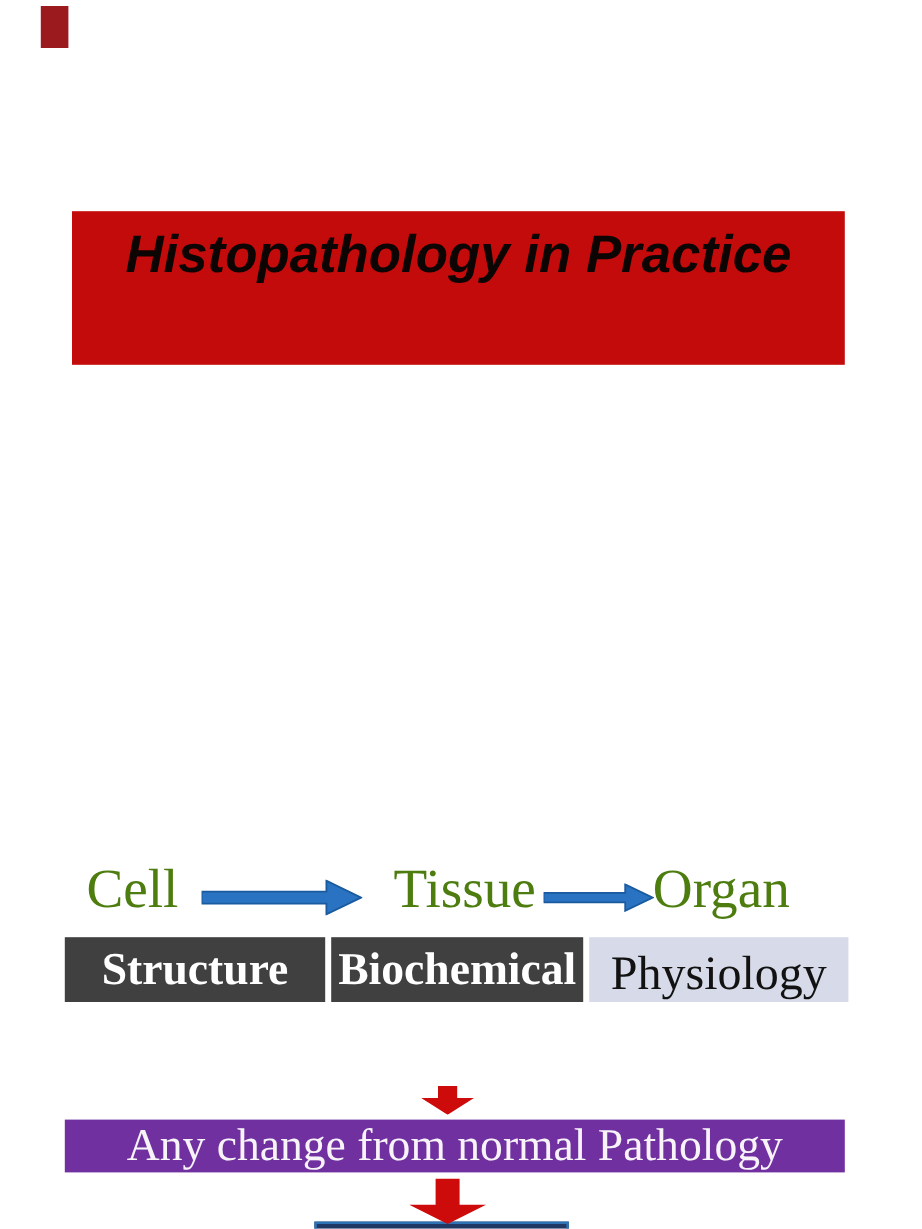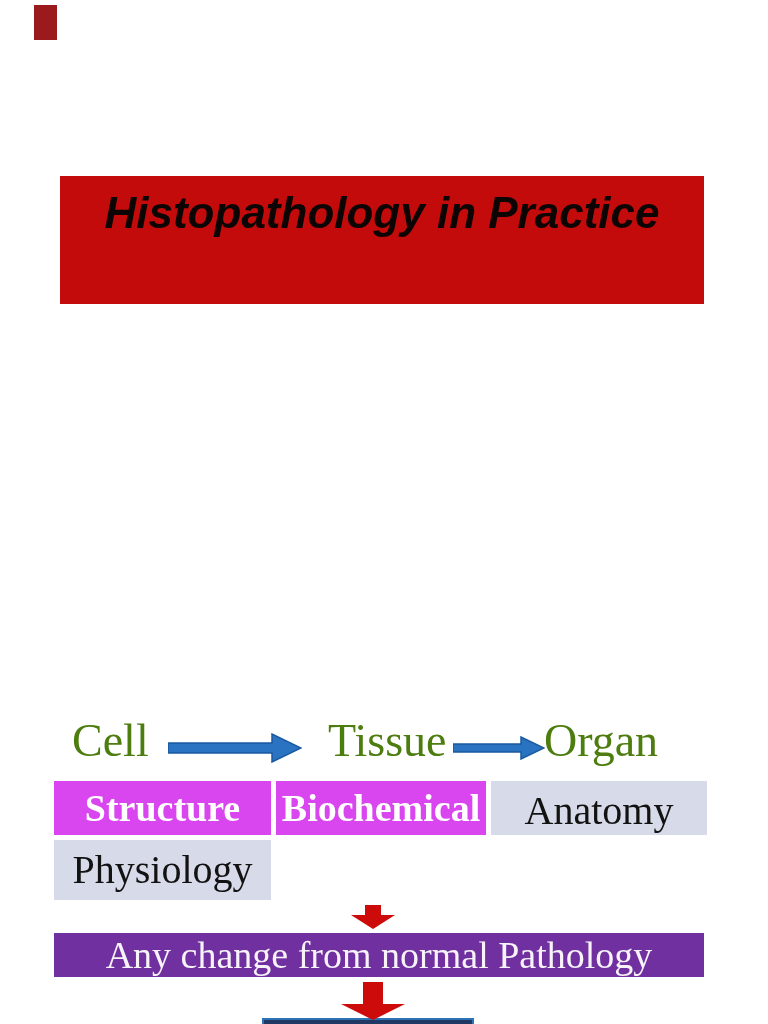--- a/index.html
+++ b/index.html
@@ -60,21 +60,21 @@
     position: absolute;
     left: 54px; top: 781px;
     width: 653px;
     display: grid;
     grid-template-columns: 217px 210px 216px;
     grid-template-rows: 54px 60px;
     column-gap: 5px;
     row-gap: 5px;
   }
   .th-cell {
-    background: #d946ef;
+    background: #404040;
     color: #ffffff;
     font-weight: 700;
     font-size: 38px;
     line-height: 54px;
     text-align: center;
     white-space: nowrap;
   }
   .td-cell {
     background: #d7dae8;
     color: #121212;
@@ -136,21 +136,20 @@
 
   <svg class="harrow harrow2" width="92" height="24" viewBox="0 0 92 24">
     <polygon points="0,8 68,8 68,1 91,12 68,23 68,16 0,16" fill="#2a73c2" stroke="#1a5a9e" stroke-width="1.5"></polygon>
   </svg>
 
   <span class="flow-label flow-organ">Organ</span>
 
   <div class="struct-table">
     <div class="th-cell">Structure</div>
     <div class="th-cell">Biochemical</div>
-    <div class="td-cell">Anatomy</div>
     <div class="td-cell">Physiology</div>
   </div>
 
   <svg class="varrow varrow1" width="44" height="24" viewBox="0 0 44 24">
     <polygon points="14,0 30,0 30,10 44,10 22,24 0,10 14,10" fill="#ce0b0b"></polygon>
   </svg>
 
   <div class="purple-banner">
     <div class="purple-text">Any change from normal Pathology</div>
   </div>

